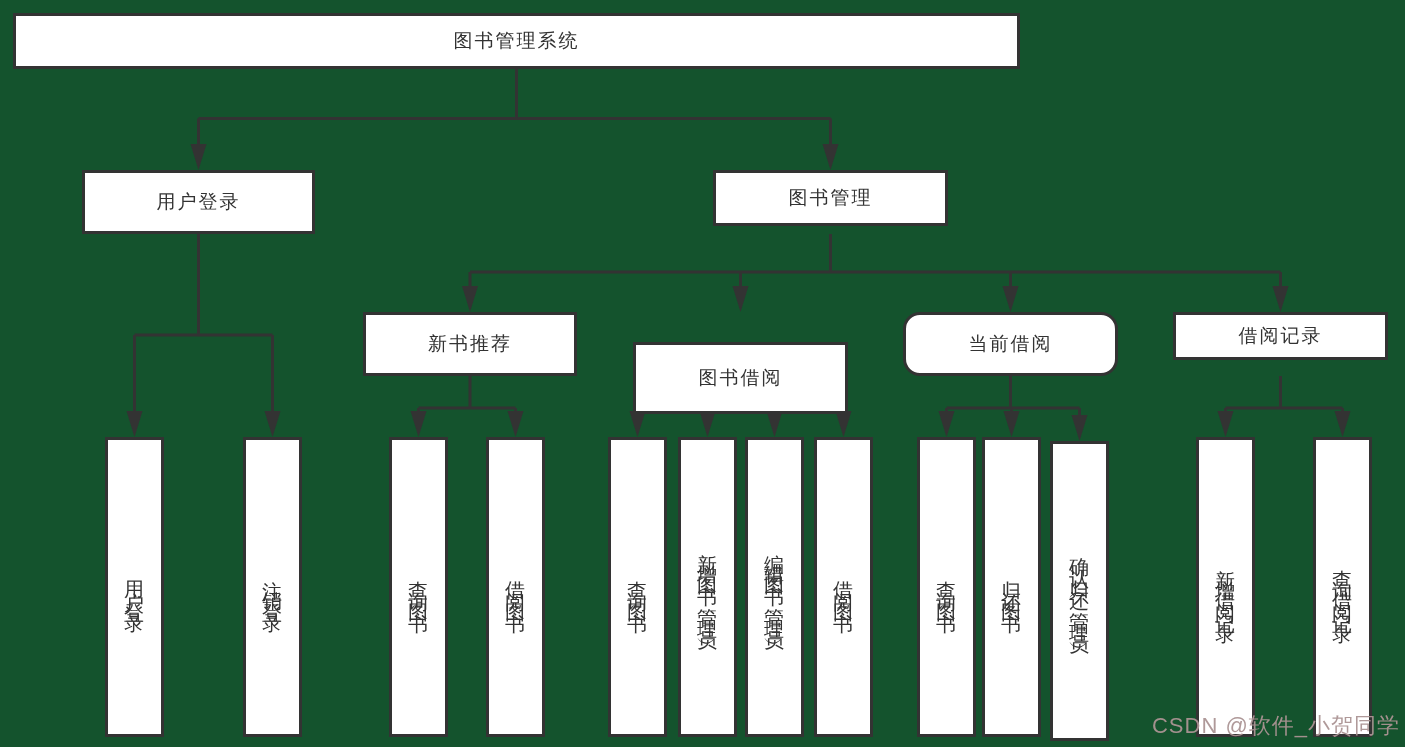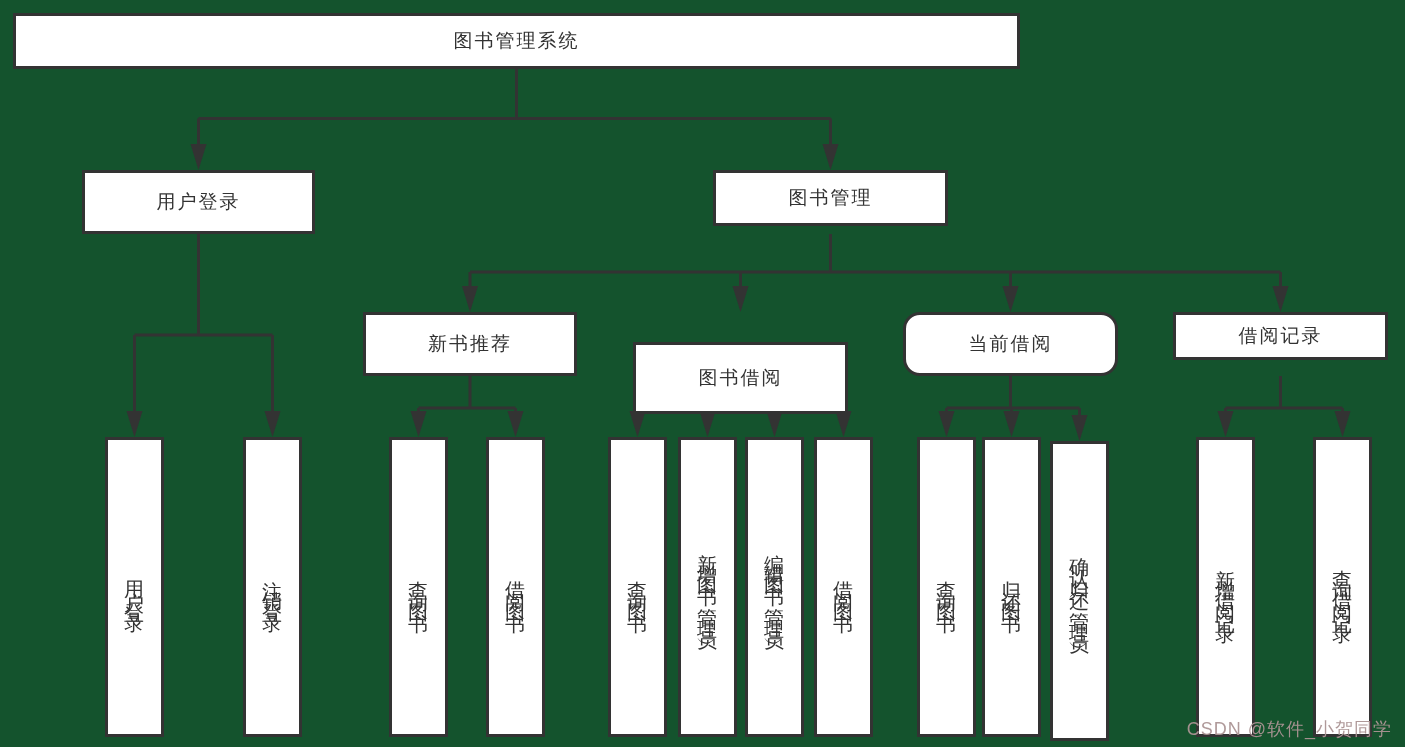--- a/index.html
+++ b/index.html
@@ -40,23 +40,23 @@
   .vtext {
     writing-mode: vertical-lr;
     text-orientation: mixed;
     font-size: 20px;
     line-height: 1;
     letter-spacing: 11px;
     white-space: nowrap;
   }
   .watermark {
     position: absolute;
-    right: 13px;
+    right: 5px;
     bottom: 6px;
-    font-size: 18px;
+    font-size: 22px;
     letter-spacing: 1px;
     color: rgba(171, 147, 147, 0.95);
     z-index: 5;
   }
 </style>
 </head>
 <body>
 
 <div class="canvas">
 

